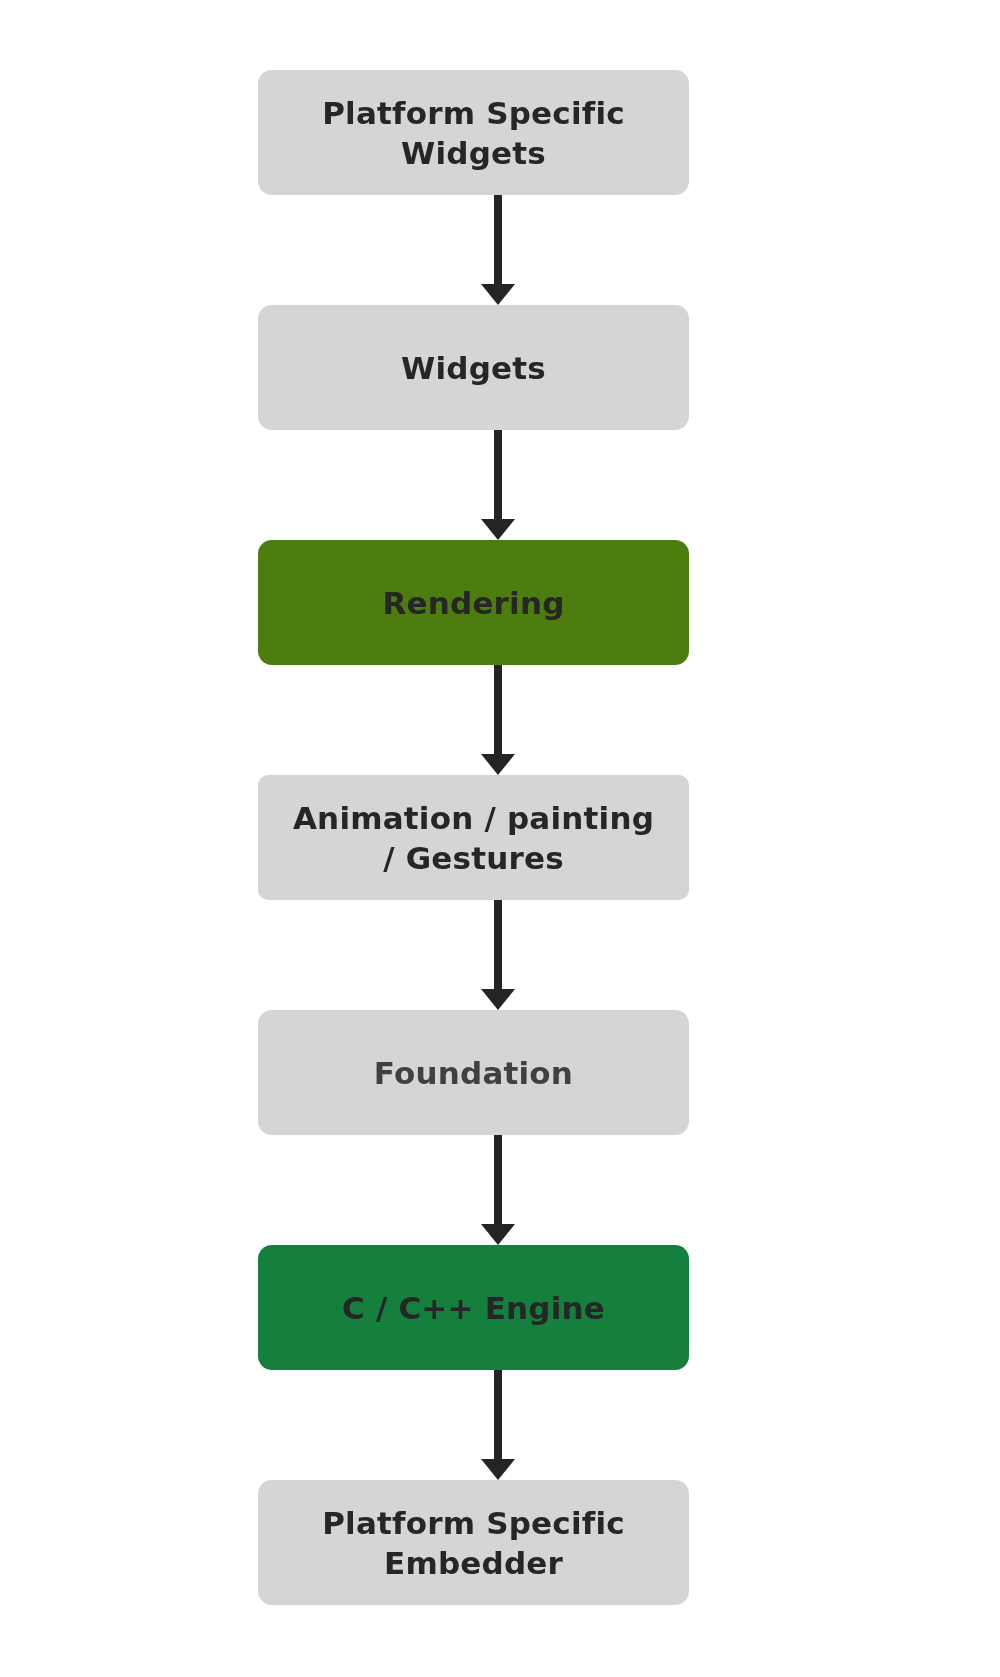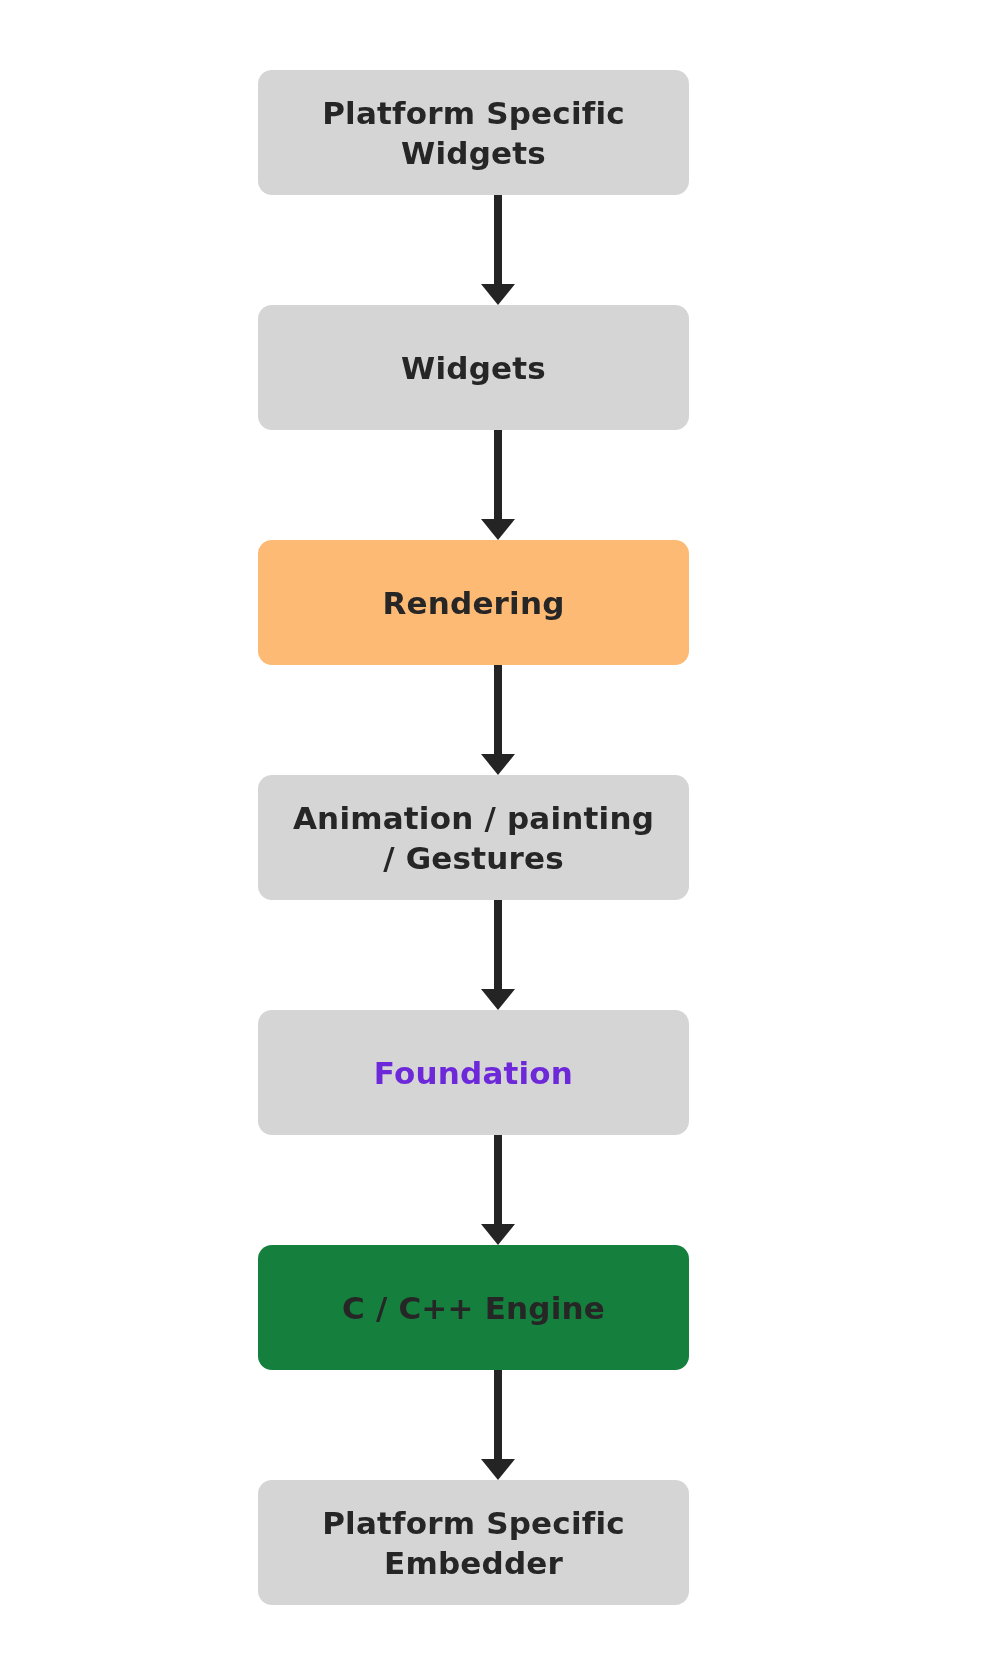--- a/index.html
+++ b/index.html
@@ -71,36 +71,36 @@
           <polygon points="3,89 37,89 20,110" fill="#242424"></polygon>
         </svg>
       </div>
       <div class="node" style="background: rgb(213, 213, 213); color: rgb(38, 38, 38);">Widgets</div>
       <div class="arrow-wrap">
         <svg width="40" height="110" viewBox="0 0 40 110">
           <line x1="20" y1="0" x2="20" y2="92" stroke="#242424" stroke-width="8"></line>
           <polygon points="3,89 37,89 20,110" fill="#242424"></polygon>
         </svg>
       </div>
-      <div class="node" style="background: #fdba74; color: rgb(38, 38, 38);">Rendering</div>
+      <div class="node" style="background: #4d7c0f; color: rgb(38, 38, 38);">Rendering</div>
       <div class="arrow-wrap">
         <svg width="40" height="110" viewBox="0 0 40 110">
           <line x1="20" y1="0" x2="20" y2="92" stroke="#242424" stroke-width="8"></line>
           <polygon points="3,89 37,89 20,110" fill="#242424"></polygon>
         </svg>
       </div>
-      <div class="node" style="background: rgb(213, 213, 213); color: rgb(38, 38, 38);">Animation / painting
+      <div class="node" style="background: rgb(213, 213, 213); color: rgb(38, 38, 38); border-radius: 10px;">Animation / painting
 / Gestures</div>
       <div class="arrow-wrap">
         <svg width="40" height="110" viewBox="0 0 40 110">
           <line x1="20" y1="0" x2="20" y2="92" stroke="#242424" stroke-width="8"></line>
           <polygon points="3,89 37,89 20,110" fill="#242424"></polygon>
         </svg>
       </div>
-      <div class="node" style="background: rgb(213, 213, 213); color: #6d28d9;">Foundation</div>
+      <div class="node" style="background: rgb(213, 213, 213); color: #404040;">Foundation</div>
       <div class="arrow-wrap">
         <svg width="40" height="110" viewBox="0 0 40 110">
           <line x1="20" y1="0" x2="20" y2="92" stroke="#242424" stroke-width="8"></line>
           <polygon points="3,89 37,89 20,110" fill="#242424"></polygon>
         </svg>
       </div>
       <div class="node" style="background: #15803d; color: rgb(38, 38, 38);">C / C++ Engine</div>
       <div class="arrow-wrap">
         <svg width="40" height="110" viewBox="0 0 40 110">
           <line x1="20" y1="0" x2="20" y2="92" stroke="#242424" stroke-width="8"></line>

